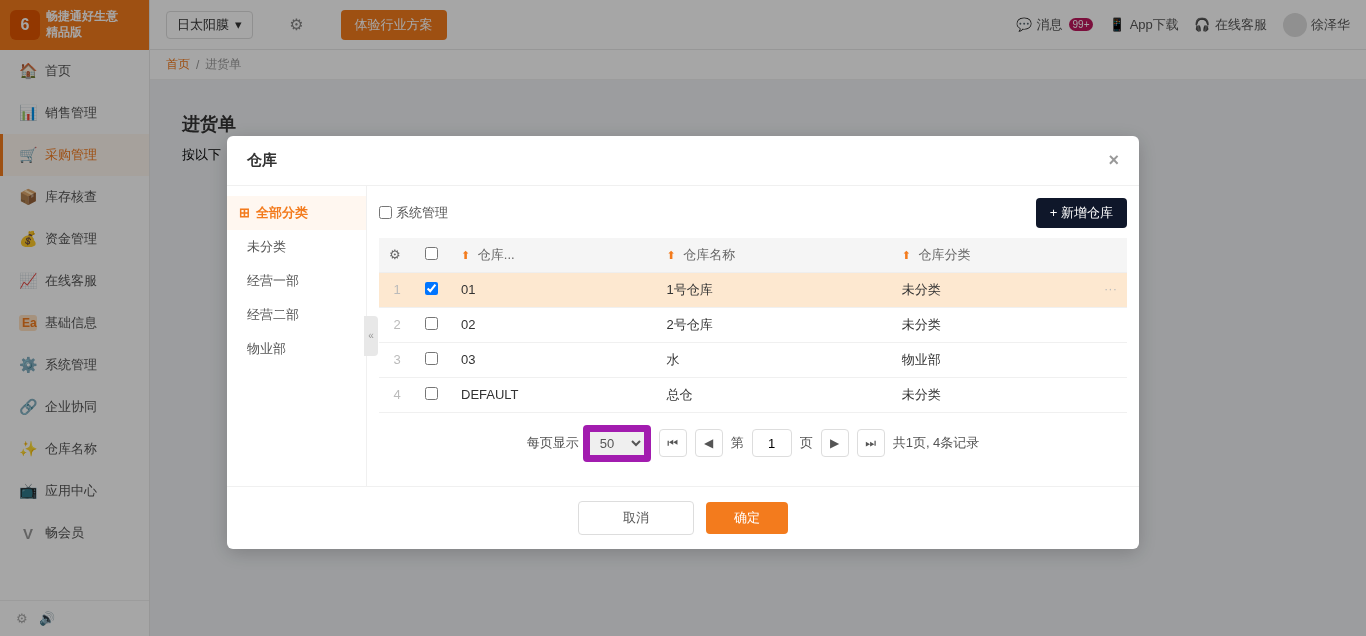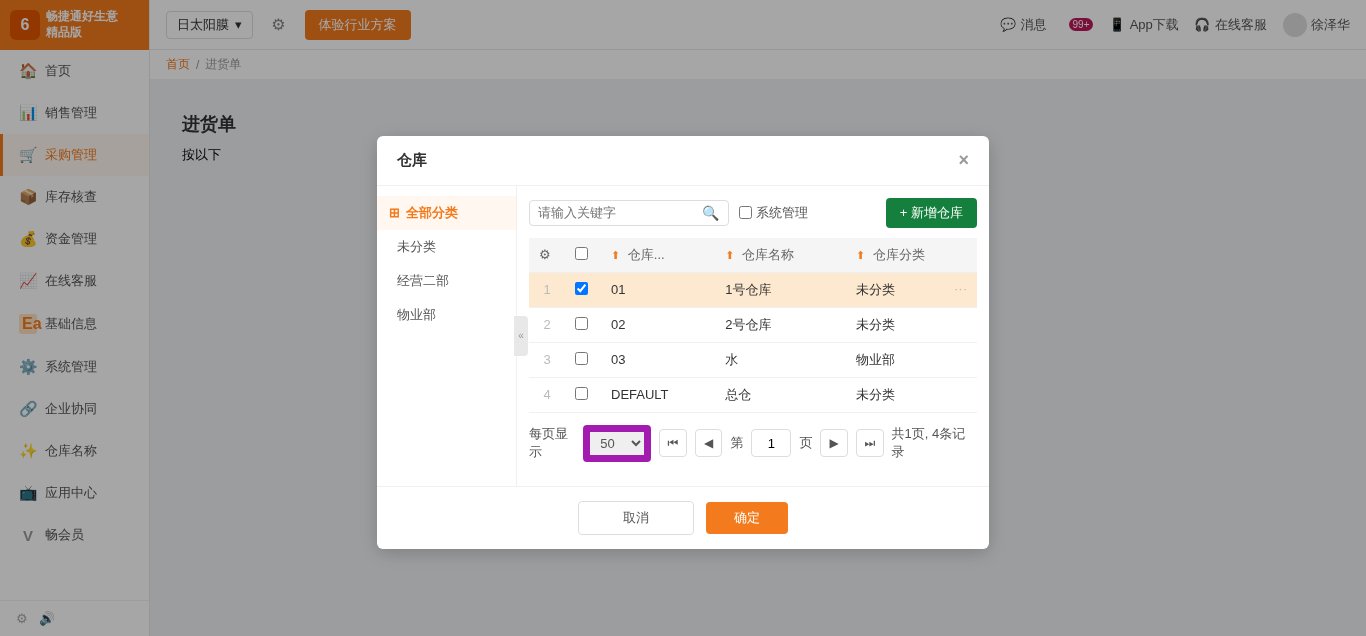--- a/index.html
+++ b/index.html
@@ -71,21 +71,21 @@
     }
 
     
     .topbar {
       height: 50px;
       background: #fff;
       display: flex;
       align-items: center;
       padding: 0 16px;
       border-bottom: 1px solid #e8e8e8;
-      gap: 10px;
+      gap: 28px;
     }
     .topbar-selector {
       display: flex;
       align-items: center;
       border: 1px solid #ddd;
       border-radius: 4px;
       padding: 4px 10px;
       cursor: pointer;
       gap: 6px;
       font-size: 13px;
@@ -123,21 +123,21 @@
       align-items: center;
       gap: 4px;
       cursor: pointer;
     }
     .notif-badge {
       background: #be185d;
       color: white;
       font-size: 10px;
       border-radius: 8px;
       padding: 1px 4px;
-      margin-left: 18px;
+      margin-left: 2px;
     }
 
     
     .breadcrumb-bar {
       background: #fff;
       padding: 6px 16px;
       display: flex;
       align-items: center;
       font-size: 12px;
       color: #999;
@@ -162,21 +162,21 @@
       z-index: 100;
       display: flex;
       align-items: center;
       justify-content: center;
     }
 
     
     .modal {
       background: #fff;
       border-radius: 6px;
-      width: 612px;
+      width: 912px;
       max-height: 580px;
       display: flex;
       flex-direction: column;
       box-shadow: 0 4px 20px rgba(0,0,0,0.2);
       margin-top: 48px;
     }
     .modal-header {
       display: flex;
       align-items: center;
       padding: 14px 20px;
@@ -273,21 +273,21 @@
     .search-icon { color: #bbb; font-size: 14px; }
     .show-disabled {
       display: flex;
       align-items: center;
       gap: 4px;
       font-size: 13px;
       color: #555;
     }
     .add-btn {
       margin-left: auto;
-      background: #15803d;
+      background: #0f172a;
       color: white;
       border: none;
       border-radius: 4px;
       padding: 6px 14px;
       cursor: pointer;
       font-size: 13px;
     }
 
     
     .data-table {
@@ -435,21 +435,21 @@
   </div>
   <div class="sidebar-item">
     <span class="si-icon">💰</span>
     <span>资金管理</span>
   </div>
   <div class="sidebar-item">
     <span class="si-icon">📈</span>
     <span>在线客服</span>
   </div>
   <div class="sidebar-item">
-    <span class="si-icon" style="font-size:16px; font-weight:bold; color:#f37b1d; background:#ffe0c0; border-radius:3px; padding:1px 3px;">Ea</span>
+    <span class="si-icon" style="font-size:12px; font-weight:bold; color:#f37b1d; background:#ffe0c0; border-radius:3px; padding:1px 3px;">Ea</span>
     <span>基础信息</span>
   </div>
   <div class="sidebar-item">
     <span class="si-icon">⚙️</span>
     <span>系统管理</span>
   </div>
   <div class="sidebar-item">
     <span class="si-icon">🔗</span>
     <span>企业协同</span>
   </div>
@@ -532,35 +532,34 @@
 
       <div class="category-panel">
         <div class="category-all">
           <span>⊞</span>
           <span>全部分类</span>
         </div>
         <div class="category-item">
           <span>未分类</span>
         </div>
         <div class="category-item">
+          <span>经营一部</span>
+        </div>
+        <div class="category-item">
           <span>经营二部</span>
         </div>
         <div class="category-item">
           <span>物业部</span>
         </div>
         <div class="collapse-btn">«</div>
       </div>
 
       <div class="table-panel">
 
         <div class="table-toolbar">
-          <div class="search-box">
-            <input type="text" placeholder="请输入关键字" style="">
-            <span class="search-icon">🔍</span>
-          </div>
           <label class="show-disabled">
             <input type="checkbox" style="">
             <span>系统管理</span>
           </label>
           <button class="add-btn">+ 新增仓库</button>
         </div>
 
         <div style="overflow-y:auto; flex:1;">
           <table class="data-table">
             <thead>

